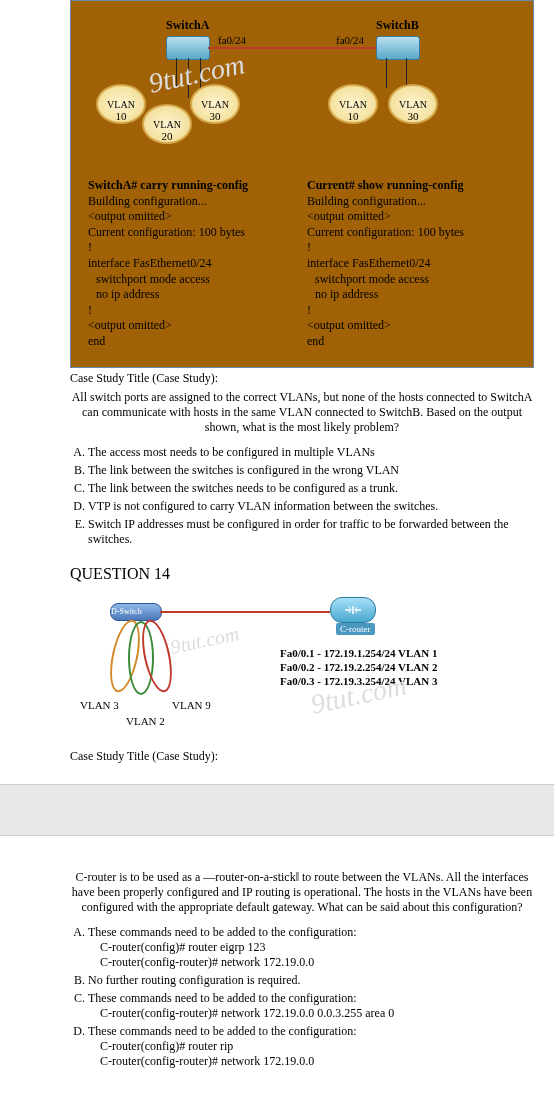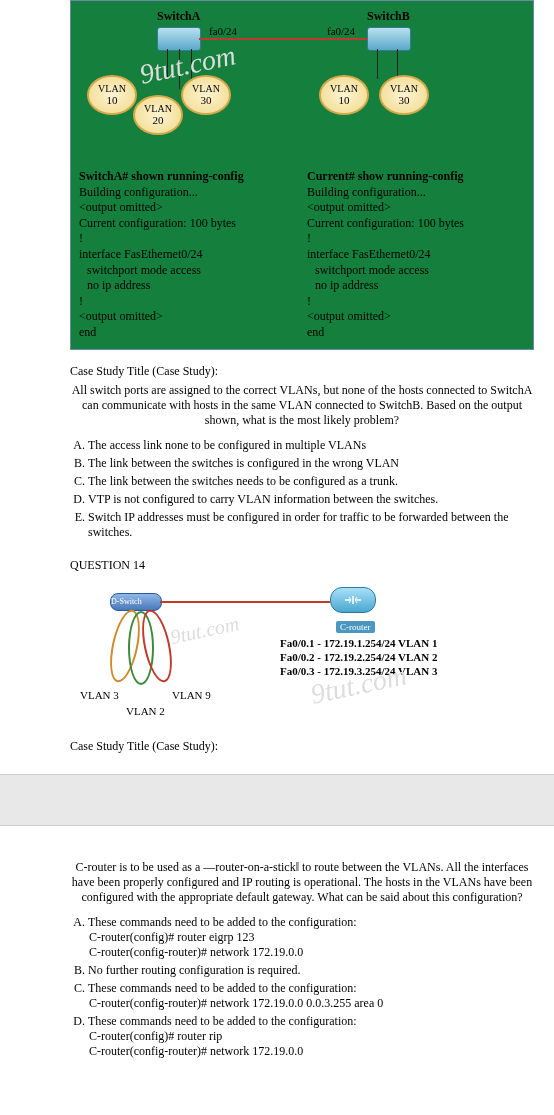--- a/index.html
+++ b/index.html
@@ -17,23 +17,23 @@
 }
 .page-break {
   height: 50px;
   background: #e8e8e8;
   border-top: 1px solid #ccc;
   border-bottom: 1px solid #ccc;
   margin: 0;
 }
 .diagram-box {
   border: 1px solid #6b8aa8;
-  background: #15803d;
-  padding: 8px;
-  margin-bottom: 14px;
+  background: #a16207;
+  padding: 17px;
+  margin-bottom: 3px;
   position: relative;
 }
 .topology {
   position: relative;
   height: 160px;
 }
 .switch-icon {
   width: 42px;
   height: 22px;
   background: linear-gradient(#b8e0f0, #5aa8c8);
@@ -51,21 +51,21 @@
   font-size: 11px;
 }
 .vlan-oval {
   position: absolute;
   border: 2px solid #d4a84a;
   background: radial-gradient(#fdf3d0, #f0d98a);
   border-radius: 50%;
   display: flex;
   flex-direction: column;
   align-items: center;
-  justify-content: center;
+  justify-content: flex-end;
   font-size: 10px;
   line-height: 1.1;
 }
 .vlan-oval span.t { font-size: 10px; }
 .vlan-oval span.n { font-size: 11px; }
 .link-line {
   position: absolute;
   background: #c0392b;
   height: 2px;
 }
@@ -82,22 +82,22 @@
   flex: 1;
   font-family: "Times New Roman", serif;
   font-size: 12px;
   line-height: 1.3;
 }
 .config-col .hdr { font-weight: bold; }
 .casestudy-title { font-size: 12px; }
 .question-text { font-size: 12px; margin: 4px 0 10px 0; text-align: center; }
 .options { list-style: upper-alpha; padding-left: 18px; margin: 0 0 18px 0; }
 .options li { margin: 3px 0; }
-.sub { margin-left: 1px; display:block;}
-.q-heading { font-size: 12px; margin-top: 10px; }
+.sub { margin-left: 12px; display:block;}
+.q-heading { font-size: 16px; margin-top: 10px; }
 .diagram2 {
   position: relative;
   height: 150px;
   margin: 6px 0 10px 0;
 }
 .router-icon {
   width: 44px;
   height: 24px;
   background: linear-gradient(#a8e0f8, #4aa8d0);
   border: 1px solid #2b7aa0;
@@ -189,21 +189,21 @@
       <div class="vlan-oval" style="left:300px;top:66px;width:46px;height:36px">
         <span class="t">VLAN</span>
         <span class="n">30</span>
       </div>
 
       <div class="watermark" style="left:60px;top:40px">9tut.com</div>
     </div>
 
     <div class="config-row">
       <div class="config-col">
-        <div class="hdr">SwitchA# shown running-config</div>
+        <div class="hdr">SwitchA# carry running-config</div>
         <div>Building configuration...</div>
         <div>&lt;output omitted&gt;</div>
         <div>Current configuration: 100 bytes</div>
         <div>!</div>
         <div>interface FasEthernet0/24</div>
         <div style="padding-left:8px">switchport mode access</div>
         <div style="padding-left:8px">no ip address</div>
         <div>!</div>
         <div>&lt;output omitted&gt;</div>
         <div>end</div>
@@ -221,38 +221,38 @@
         <div>&lt;output omitted&gt;</div>
         <div>end</div>
       </div>
     </div>
   </div>
 
   <div class="casestudy-title">Case Study Title (Case Study):</div>
   <div class="question-text">All switch ports are assigned to the correct VLANs, but none of the hosts connected to SwitchA can communicate with hosts in the same VLAN connected to SwitchB. Based on the output shown, what is the most likely problem?</div>
 
   <ol class="options">
-    <li>The access link none to be configured in multiple VLANs</li>
+    <li>The access most needs to be configured in multiple VLANs</li>
     <li>The link between the switches is configured in the wrong VLAN</li>
     <li>The link between the switches needs to be configured as a trunk.</li>
     <li>VTP is not configured to carry VLAN information between the switches.</li>
     <li>Switch IP addresses must be configured in order for traffic to be forwarded between the switches.</li>
   </ol>
 
   <div class="q-heading">QUESTION 14</div>
 
   <div class="diagram2">
     <div class="dswitch" style="left:40px;top:14px">D-Switch</div>
     <div class="router-icon" style="left:260px;top:8px">
       <svg width="20" height="12" viewBox="0 0 20 12">
           <path d="M2 6h6M12 6h6M10 2v8" stroke="#fff" stroke-width="1.5" fill="none"></path>
           <path d="M6 3l2 3-2 3M14 3l-2 3 2 3" stroke="#fff" stroke-width="1" fill="none"></path>
         </svg>
     </div>
-    <div class="router-label" style="left:266px;top:42px">C-router</div>
+    <div class="router-label" style="left:266px;top:34px">C-router</div>
 
     <div style="position:absolute;left:90px;top:22px;width:170px;height:2px;background:#c0392b"></div>
 
     <div class="vlan-arc" style="left:42px;top:30px;border-color:#d08a2a;transform:rotate(12deg)"></div>
     <div class="vlan-arc" style="left:58px;top:32px;border-color:#3a8a3a"></div>
     <div class="vlan-arc" style="left:74px;top:30px;border-color:#c0392b;transform:rotate(-12deg)"></div>
 
     <span class="vlan-txt" style="left:10px;top:110px">VLAN 3</span>
     <span class="vlan-txt" style="left:56px;top:126px">VLAN 2</span>
     <span class="vlan-txt" style="left:102px;top:110px">VLAN 9</span>

